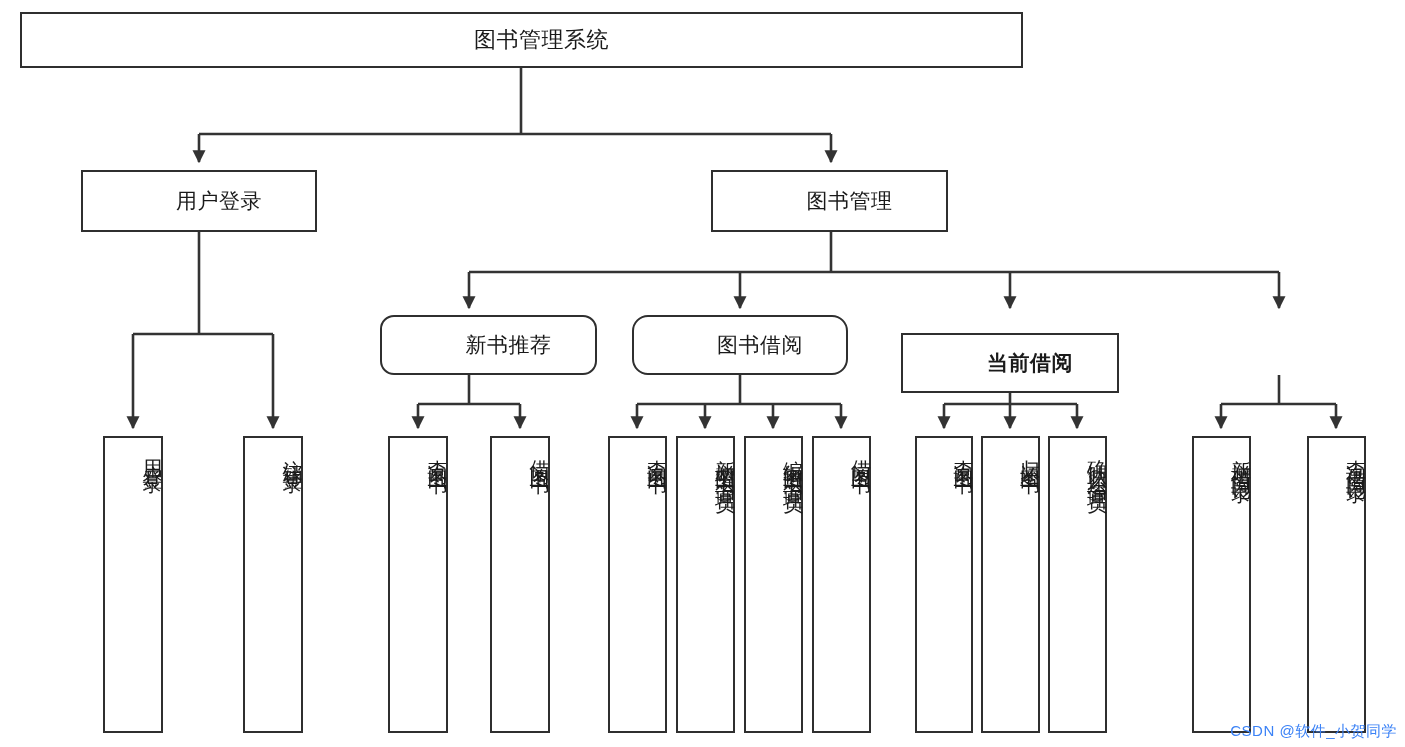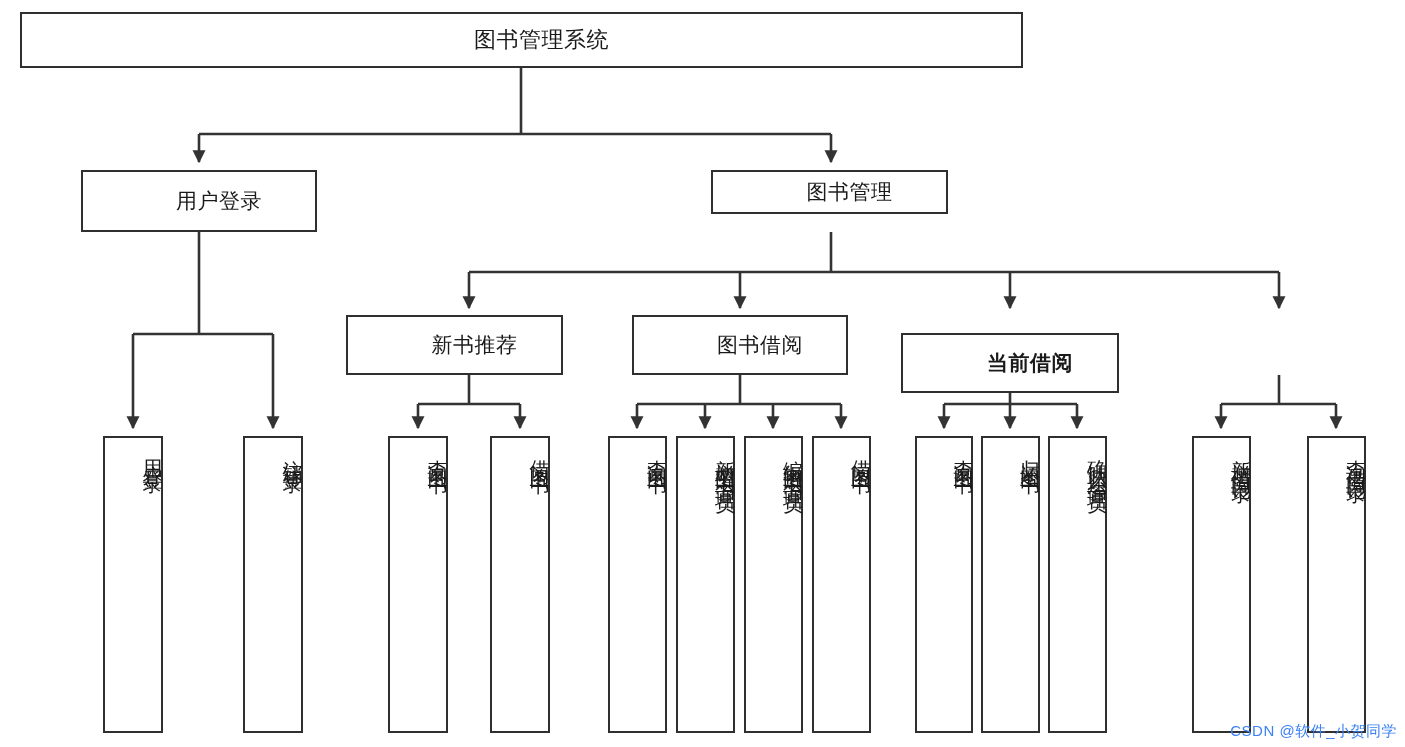--- a/index.html
+++ b/index.html
@@ -132,28 +132,28 @@
     </g>
   </svg>
 
   <div class="node horizontal root" style="left:20px; top:12px; width:1003px; height:56px;">
     <span class="node-label">图书管理系统</span>
   </div>
 
   <div class="node horizontal" style="left:81px; top:170px; width:236px; height:62px;">
     <span class="node-label">用户登录</span>
   </div>
-  <div class="node horizontal" style="left:711px; top:170px; width:237px; height:44px;">
+  <div class="node horizontal" style="left:711px; top:170px; width:237px; height:62px;">
     <span class="node-label">图书管理</span>
   </div>
 
-  <div class="node horizontal" style="left:346px; top:315px; width:217px; height:60px;">
+  <div class="node horizontal" style="left:380px; top:315px; width:217px; height:60px;border-radius:14px;">
     <span class="node-label">新书推荐</span>
   </div>
-  <div class="node horizontal" style="left:632px; top:315px; width:216px; height:60px;">
+  <div class="node horizontal" style="left:632px; top:315px; width:216px; height:60px;border-radius:16px;">
     <span class="node-label">图书借阅</span>
   </div>
   <div class="node horizontal" style="left:901px; top:333px; width:218px; height:60px;font-weight:bold;">
     <span class="node-label">当前借阅</span>
   </div>
 
   <div class="node vertical" style="left:103px; top:436px; width:60px; height:297px;">
     <span class="node-label">用户登录</span>
   </div>
   <div class="node vertical" style="left:243px; top:436px; width:60px; height:297px;">

